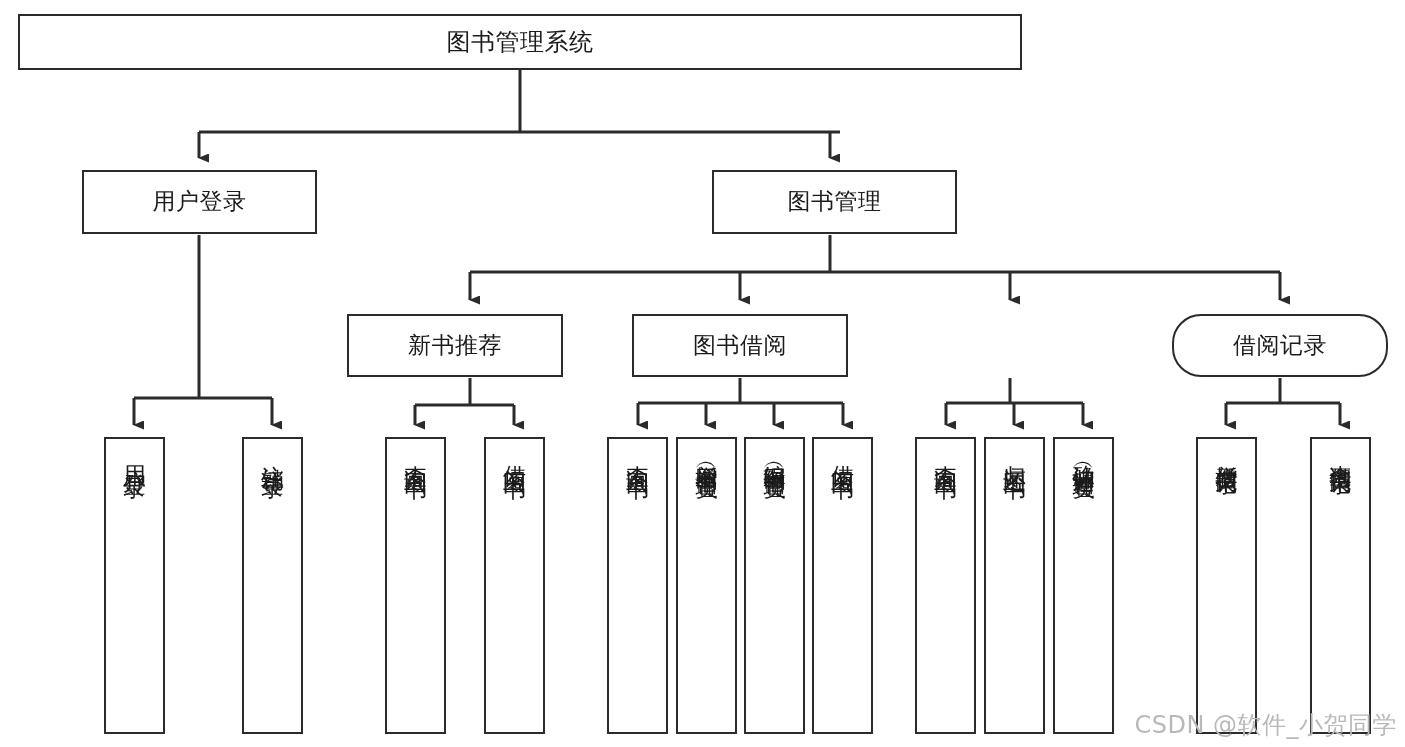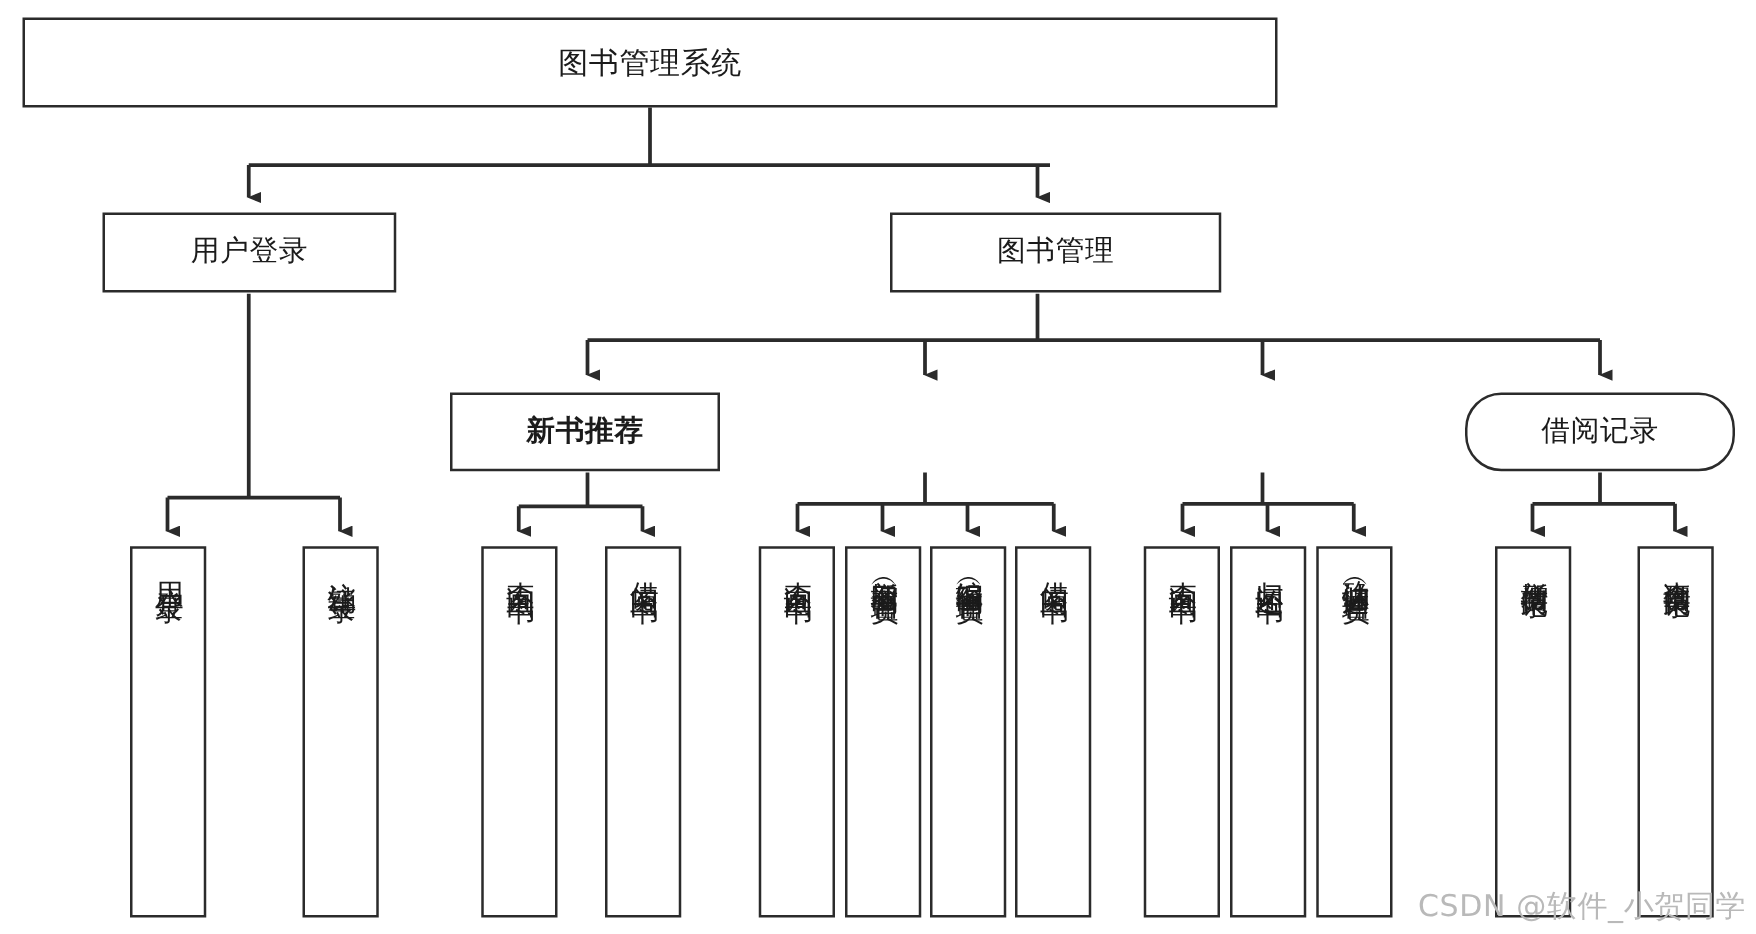--- a/index.html
+++ b/index.html
@@ -129,33 +129,36 @@
       <path d="M1014,403 L1014,425" marker-end="url(#arrowhead)"></path>
       <path d="M1083,403 L1083,425" marker-end="url(#arrowhead)"></path>
 
       <path d="M1280,378 L1280,403"></path>
       <path d="M1226,403 L1340,403"></path>
       <path d="M1226,403 L1226,425" marker-end="url(#arrowhead)"></path>
       <path d="M1340,403 L1340,425" marker-end="url(#arrowhead)"></path>
     </g>
   </svg>
 
-  <div class="node root horiz" style="left:18px; top:14px; width:1004px; height:72px;">
+  <div class="node root horiz" style="left:18px; top:14px; width:1004px; height:56px;">
     <span class="node-label">图书管理系统</span>
   </div>
 
   <div class="node horiz" style="left:82px; top:170px; width:235px; height:64px;">
     <span class="node-label">用户登录</span>
   </div>
-  <div class="node horiz" style="left:712px; top:170px; width:265px; height:64px;">
+  <div class="node horiz" style="left:712px; top:170px; width:245px; height:64px;">
     <span class="node-label">图书管理</span>
   </div>
 
-  <div class="node horiz" style="left:360px; top:314px; width:216px; height:63px;font-weight:bold;">
+  <div class="node horiz" style="left:347px; top:314px; width:216px; height:63px;">
     <span class="node-label">新书推荐</span>
+  </div>
+  <div class="node horiz" style="left:632px; top:314px; width:216px; height:63px;">
+    <span class="node-label">图书借阅</span>
   </div>
   <div class="node horiz" style="left:1172px; top:314px; width:216px; height:63px;border-radius:29px;">
     <span class="node-label">借阅记录</span>
   </div>
 
   <div class="node vert" style="left:104px; top:437px; width:61px; height:297px;">
     <span class="node-label">用户登录</span>
   </div>
   <div class="node vert" style="left:242px; top:437px; width:61px; height:297px;">
     <span class="node-label">注销登录</span>

